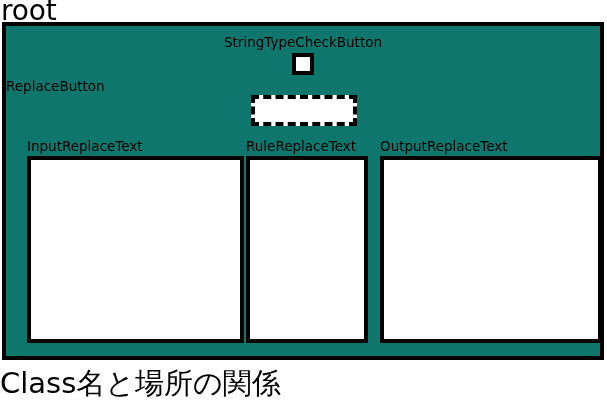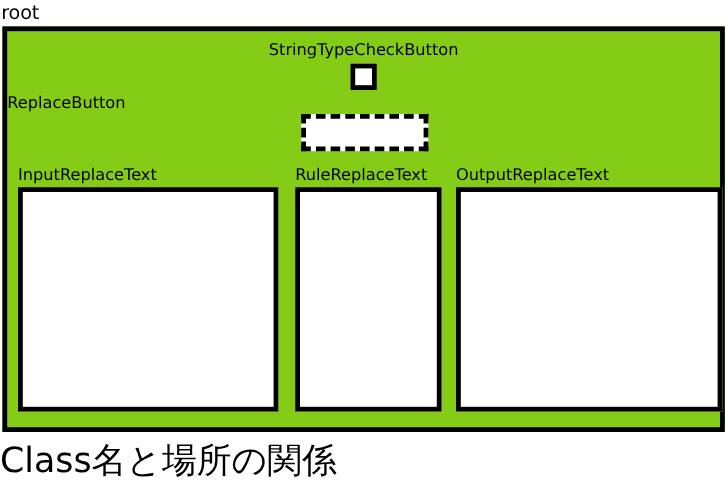--- a/index.html
+++ b/index.html
@@ -15,36 +15,36 @@
     font-family: "DejaVu Sans", "Liberation Sans", sans-serif;
     color: #000000;
     -webkit-font-smoothing: antialiased;
   }
 
   
   #root-label {
     position: absolute;
     left: 1px;
     top: -1px;
-    font-size: 16px;
+    font-size: 28px;
     line-height: 23px;
     letter-spacing: -0.1px;
     white-space: nowrap;
   }
 
   
   #root-frame {
     position: absolute;
     left: 2px;
     top: 22px;
     width: 602px;
     height: 338px;
     box-sizing: border-box;
     border: 4px solid #000000;
-    background: #84cc16;
+    background: #0f766e;
   }
 
   
   .widget-label {
     position: absolute;
     font-size: 13.5px;
     line-height: 15px;
     white-space: nowrap;
   }
 
@@ -105,21 +105,21 @@
     position: absolute;
     left: 2px;
     right: 0;
     top: 17px;
     bottom: 8px;
     box-sizing: border-box;
     border: 4px solid #000000;
     background: #ffffff;
   }
 
-  #widget-input  { left: 2px;   width: 219px; }
+  #widget-input  { left: 14px;   width: 219px; }
   #widget-rule   { left: 233px; width: 124px; }
   #widget-output { left: 367px; width: 224px; }
 
   
   #caption {
     position: absolute;
     left: 0;
     right: 0;
     top: 365px;
     text-align: left;

